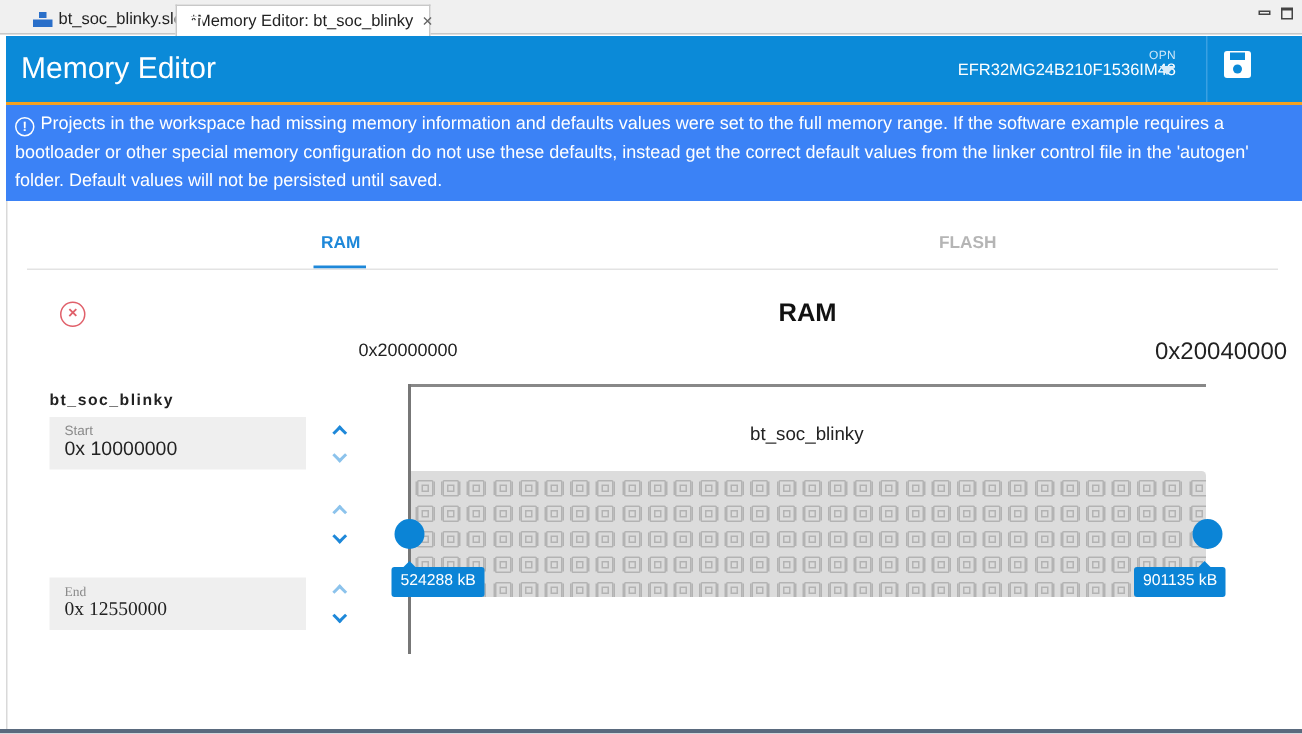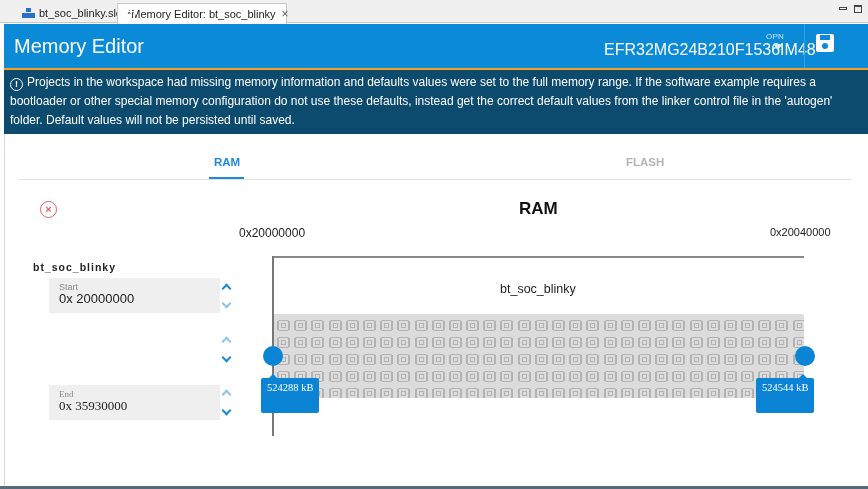--- a/index.html
+++ b/index.html
@@ -20,53 +20,53 @@
   .tab-close { margin-left: 6px; color: #666; font-size: 12px; cursor: pointer; }
   .win-controls { position: absolute; right: 6px; top: 5px; display: flex; gap: 7px; }
   .win-min { width: 8px; height: 3px; border: 1px solid #444; margin-top: 2px; }
   .win-max { width: 8px; height: 8px; border: 1px solid #444; border-top-width: 2px; }
 
   
   .header { position: absolute; left: 4px; top: 24px; width: 864px; height: 54px; background: #0b8ad8; color: #fff; }
   .header-title { position: absolute; left: 10px; top: 11px; font-size: 20px; font-weight: normal; }
   .opn { position: absolute; left: 600px; top: 8px; width: 180px; cursor: pointer; text-align: right; }
   .opn-label { font-size: 8px; color: #cfe7f8; letter-spacing: 0.2px; }
-  .opn-value { font-size: 16px; color: #fff; margin-top: 0px; }
+  .opn-value { font-size: 11px; color: #fff; margin-top: 0px; }
   .opn-caret { position: absolute; left: 169px; top: 12px; width: 0; height: 0; border-left: 5px solid transparent; border-right: 5px solid transparent; border-top: 6px solid #d8ecfa; }
   .hdr-divider { position: absolute; left: 800px; top: 0; width: 1px; height: 44px; background: #3aa0e2; }
   .save-btn { position: absolute; left: 812px; top: 10px; width: 20px; height: 22px; cursor: pointer; }
   .save-body { position: absolute; left: 0; top: 0; width: 18px; height: 18px; background: #fff; border-radius: 2px; }
   .save-slot { position: absolute; left: 4px; top: 1px; width: 10px; height: 5px; background: #0b8ad8; }
   .save-dot { position: absolute; left: 6px; top: 9px; width: 6px; height: 6px; border-radius: 50%; background: #0b8ad8; }
 
   
-  .banner { position: absolute; left: 4px; top: 68px; width: 864px; height: 66px; background: #0c4a6e; border-top: 2px solid #f4a020; color: #fff; font-size: 12px; line-height: 19px; padding: 3px 10px 0 6px; }
+  .banner { position: absolute; left: 4px; top: 68px; width: 864px; height: 66px; background: #3b82f6; border-top: 2px solid #f4a020; color: #fff; font-size: 12px; line-height: 19px; padding: 3px 10px 0 6px; }
   .warn-icon { display: inline-block; width: 13px; height: 13px; border: 1.3px solid #fff; border-radius: 50%; text-align: center; font-size: 9px; line-height: 11px; font-weight: bold; margin-right: 4px; vertical-align: -1px; }
 
   
   .content-left-border { position: absolute; left: 4px; top: 134px; width: 1px; height: 352px; background: #d9d9d9; }
   .bottom-border { position: absolute; left: 0; top: 486px; width: 868px; height: 3px; background: #5a6a7e; }
 
   
   .mtab { position: absolute; top: 156px; font-size: 11.5px; font-weight: bold; cursor: pointer; }
   .mtab.ram { left: 214px; color: #1e88d9; }
   .mtab.flash { left: 626px; color: #b5b5b5; }
   .mtab-underline { position: absolute; left: 209px; top: 177px; width: 35px; height: 2px; background: #1e88d9; }
   .mtab-rule { position: absolute; left: 18px; top: 179px; width: 834px; height: 1px; background: #e3e3e3; }
 
   
   .remove-btn { position: absolute; left: 40px; top: 201px; width: 17px; height: 17px; border: 1.5px solid #e0606a; border-radius: 50%; color: #e0606a; font-size: 11px; line-height: 14px; text-align: center; cursor: pointer; font-weight: bold; }
 
   .chart-title { position: absolute; left: 519px; top: 199px; font-size: 17px; font-weight: bold; color: #111; }
   .addr-start { position: absolute; left: 239px; top: 226px; font-size: 12px; color: #222; }
-  .addr-end { position: absolute; left: 770px; top: 226px; font-size: 11px; color: #222; }
+  .addr-end { position: absolute; left: 770px; top: 226px; font-size: 16px; color: #222; }
 
   
   .region-name { position: absolute; left: 33px; top: 261px; font-size: 10.5px; font-weight: bold; color: #222; letter-spacing: 1px; }
-  .field { position: absolute; left: 33px; width: 171px; height: 35px; background: #efefef; cursor: text; margin-left: 16px; }
+  .field { position: absolute; left: 33px; width: 171px; height: 35px; background: #efefef; cursor: text; }
   .field-label { position: absolute; left: 10px; top: 4px; font-size: 9px; color: #8a8a8a; }
   .field-value { position: absolute; left: 10px; top: 13px; font-size: 13px; color: #222; }
   .field.start { top: 278px; }
   .field.size { top: 331px; }
   .field.end { top: 385px; font-family: Liberation Serif, serif; }
   .stepper { position: absolute; left: 220px; width: 14px; height: 12px; cursor: pointer; }
   .chev { position: absolute; left: 3px; width: 7px; height: 7px; border-left: 2px solid #1e88d9; border-top: 2px solid #1e88d9; }
   .chev.up { top: 4px; transform: rotate(45deg); }
   .chev.down { top: 0px; transform: rotate(225deg); }
   .chev.light { border-color: #8cc3ec; }
@@ -77,21 +77,21 @@
   .block-label { position: absolute; left: 500px; top: 282px; font-size: 12.5px; color: #222; }
   .mem-block { position: absolute; left: 274px; top: 314px; width: 530px; height: 84px; background: #dcdcdc; border-radius: 0 3px 3px 0; overflow: hidden; }
   .chip-grid { position: absolute; left: 0; top: 2px; width: 540px; display: grid; grid-template-columns: repeat(31, 17.2px); grid-auto-rows: 17px; }
   .chip { position: relative; width: 17px; height: 17px; }
   .chip::before { content: ""; position: absolute; left: 4px; top: 4px; width: 9px; height: 9px; border: 1px solid #b3b3b3; border-radius: 1px; box-shadow: -2px 0 0 -1px #b3b3b3, 2px 0 0 -1px #b3b3b3; }
   .chip::after { content: ""; position: absolute; left: 7px; top: 7px; width: 3px; height: 3px; border: 1px solid #b3b3b3; }
 
   .handle { position: absolute; width: 20px; height: 20px; border-radius: 50%; background: #0b84d6; cursor: grab; }
   .handle.left { left: 263px; top: 346px; }
   .handle.right { left: 795px; top: 346px; }
-  .tip { position: absolute; height: 35px; background: #0b84d6; color: #fff; font-size: 10.5px; line-height: 19px; padding: 0 6px; border-radius: 2px; font-family: Liberation Serif, serif; }
+  .tip { position: absolute; height: 20px; background: #0b84d6; color: #fff; font-size: 10.5px; line-height: 19px; padding: 0 6px; border-radius: 2px; }
   .tip::before { content: ""; position: absolute; top: -4px; width: 0; height: 0; border-left: 4px solid transparent; border-right: 4px solid transparent; border-bottom: 4px solid #0b84d6; }
   .tip.left { left: 261px; top: 378px; }
   .tip.left::before { left: 8px; }
   .tip.right { left: 756px; top: 378px; }
   .tip.right::before { left: 43px; }
 </style>
 </head>
 <body>
 
 <div class="root">
@@ -142,39 +142,39 @@
   <div class="remove-btn">×</div>
 
   <div class="chart-title">RAM</div>
   <div class="addr-start">0x20000000</div>
   <div class="addr-end">0x20040000</div>
 
   <div class="region-name">bt_soc_blinky</div>
 
   <div class="field start">
     <div class="field-label">Start</div>
-    <div class="field-value">0x 20000000</div>
+    <div class="field-value">0x 10000000</div>
   </div>
   <div class="stepper" style="top:281px">
       <div class="chev up"></div>
     </div>
   <div class="stepper" style="top:300px">
       <div class="chev down light"></div>
     </div>
 
   <div class="stepper" style="top:334px">
       <div class="chev up light"></div>
     </div>
   <div class="stepper" style="top:354px">
       <div class="chev down"></div>
     </div>
 
   <div class="field end">
     <div class="field-label">End</div>
-    <div class="field-value">0x 35930000</div>
+    <div class="field-value">0x 12550000</div>
   </div>
   <div class="stepper" style="top:387px">
       <div class="chev up light"></div>
     </div>
   <div class="stepper" style="top:407px">
       <div class="chev down"></div>
     </div>
 
   <div class="axis-h"></div>
   <div class="axis-v"></div>
@@ -335,16 +335,16 @@
         <div class="chip"></div>
         <div class="chip"></div>
         <div class="chip"></div>
         <div class="chip"></div>
       </div>
   </div>
 
   <div class="handle left"></div>
   <div class="handle right"></div>
   <div class="tip left">524288 kB</div>
-  <div class="tip right">524544 kB</div>
+  <div class="tip right">901135 kB</div>
 
   <div class="bottom-border"></div>
 </div>
 
 </body></html>

